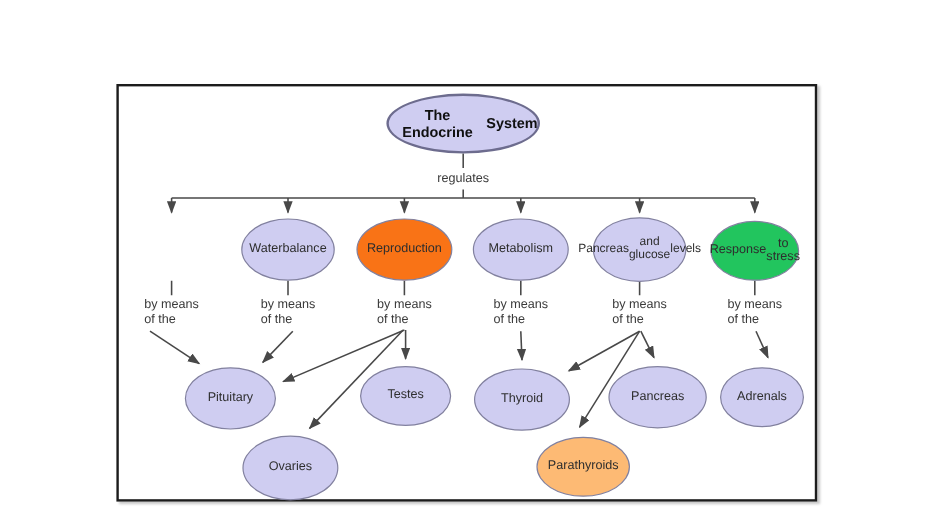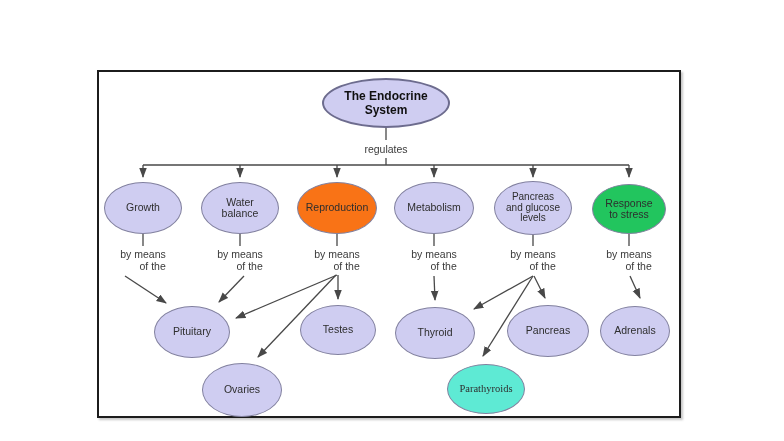--- a/index.html
+++ b/index.html
@@ -30,40 +30,40 @@
     position: absolute; left: 0; top: 0;
     width: 580px; height: 344px;
   }
   .node {
     position: absolute;
     box-sizing: border-box;
     border-radius: 50%;
     background: #cfcdf1;
     border: 1px solid #82819f;
     display: flex;
-    flex-direction: column;
+    flex-direction: row;
     align-items: center;
     justify-content: center;
     text-align: center;
     font-size: 10.5px;
     line-height: 11.5px;
     color: #2e2e2e;
   }
   .node.root {
     border: 2px solid #6d6c8e;
     font-weight: bold;
     font-size: 12px;
     line-height: 14px;
     color: #101010;
   }
   .node.tight { font-size: 10px; line-height: 10.8px; }
   .lbl {
     position: absolute;
     transform: translateX(-50%);
-    text-align: right;
+    text-align: left;
     white-space: nowrap;
     font-size: 10.5px;
     line-height: 12px;
     color: #3a3a3a;
   }
 </style>
 </head>
 <body>
 
 <div id="page">
@@ -100,23 +100,20 @@
           <line x1="435" y1="204" x2="446" y2="226" stroke="#484848" stroke-width="1.3" marker-end="url(#arrowhead)"></line>
           <line x1="434" y1="204" x2="384" y2="284" stroke="#484848" stroke-width="1.3" marker-end="url(#arrowhead)"></line>
           <line x1="531" y1="204" x2="541" y2="226" stroke="#484848" stroke-width="1.3" marker-end="url(#arrowhead)"></line>
         </g>
     </svg>
     <div class="layer">
         <div class="node root" style="left: 223px; top: 6px; width: 128px; height: 50px; background: rgb(207, 205, 241); border-color: rgb(109, 108, 142);">
           <div>The Endocrine</div>
           <div>System</div>
         </div>
-        <div class="node" style="left: 5px; top: 110px; width: 78px; height: 52px; background: rgb(207, 205, 241); border-color: rgb(130, 129, 159);">
-          <div>Growth</div>
-        </div>
         <div class="node" style="left: 102px; top: 110px; width: 78px; height: 52px; background: rgb(207, 205, 241); border-color: rgb(130, 129, 159); align-items: center;">
           <div>Water</div>
           <div>balance</div>
         </div>
         <div class="node" style="left: 198px; top: 110px; width: 80px; height: 52px; background: #f97316; border-color: rgb(130, 129, 159);">
           <div>Reproduction</div>
         </div>
         <div class="node" style="left: 295px; top: 110px; width: 80px; height: 52px; background: rgb(207, 205, 241); border-color: rgb(130, 129, 159);">
           <div>Metabolism</div>
         </div>
@@ -140,21 +137,21 @@
         </div>
         <div class="node" style="left: 408px; top: 233px; width: 82px; height: 52px; background: rgb(207, 205, 241); border-color: rgb(130, 129, 159);">
           <div>Pancreas</div>
         </div>
         <div class="node" style="left: 501px; top: 234px; width: 70px; height: 50px; background: rgb(207, 205, 241); border-color: rgb(130, 129, 159);">
           <div>Adrenals</div>
         </div>
         <div class="node" style="left: 103px; top: 291px; width: 80px; height: 54px; background: rgb(207, 205, 241); border-color: rgb(130, 129, 159);">
           <div>Ovaries</div>
         </div>
-        <div class="node" style="left: 348px; top: 292px; width: 78px; height: 50px; background: #5eead4; border-color: rgb(130, 129, 159); font-family: Liberation Serif, serif;">
+        <div class="node" style="left: 348px; top: 292px; width: 78px; height: 50px; background: #fdba74; border-color: rgb(130, 129, 159);">
           <div>Parathyroids</div>
         </div>
       </div>
     <div class="layer">
         <div class="lbl" style="left: 287px; top: 71px;">
           <div>regulates</div>
         </div>
         <div class="lbl" style="left: 44px; top: 176px;">
           <div>by means</div>
           <div>of the</div>

